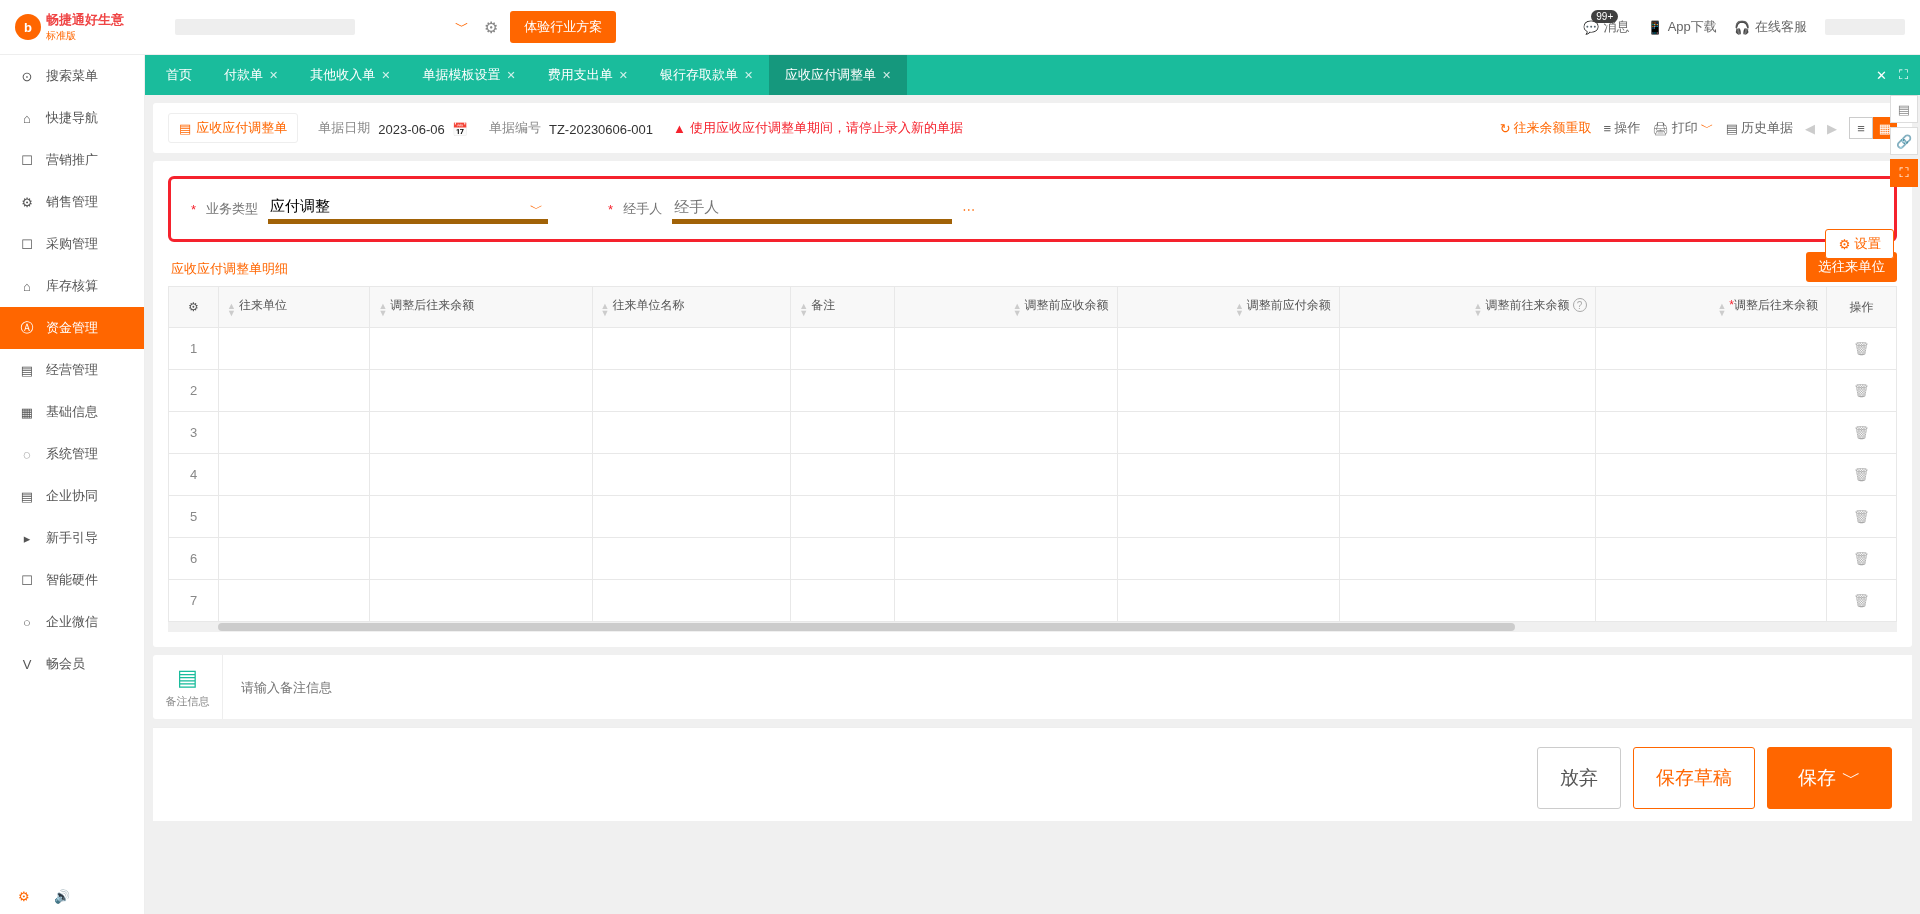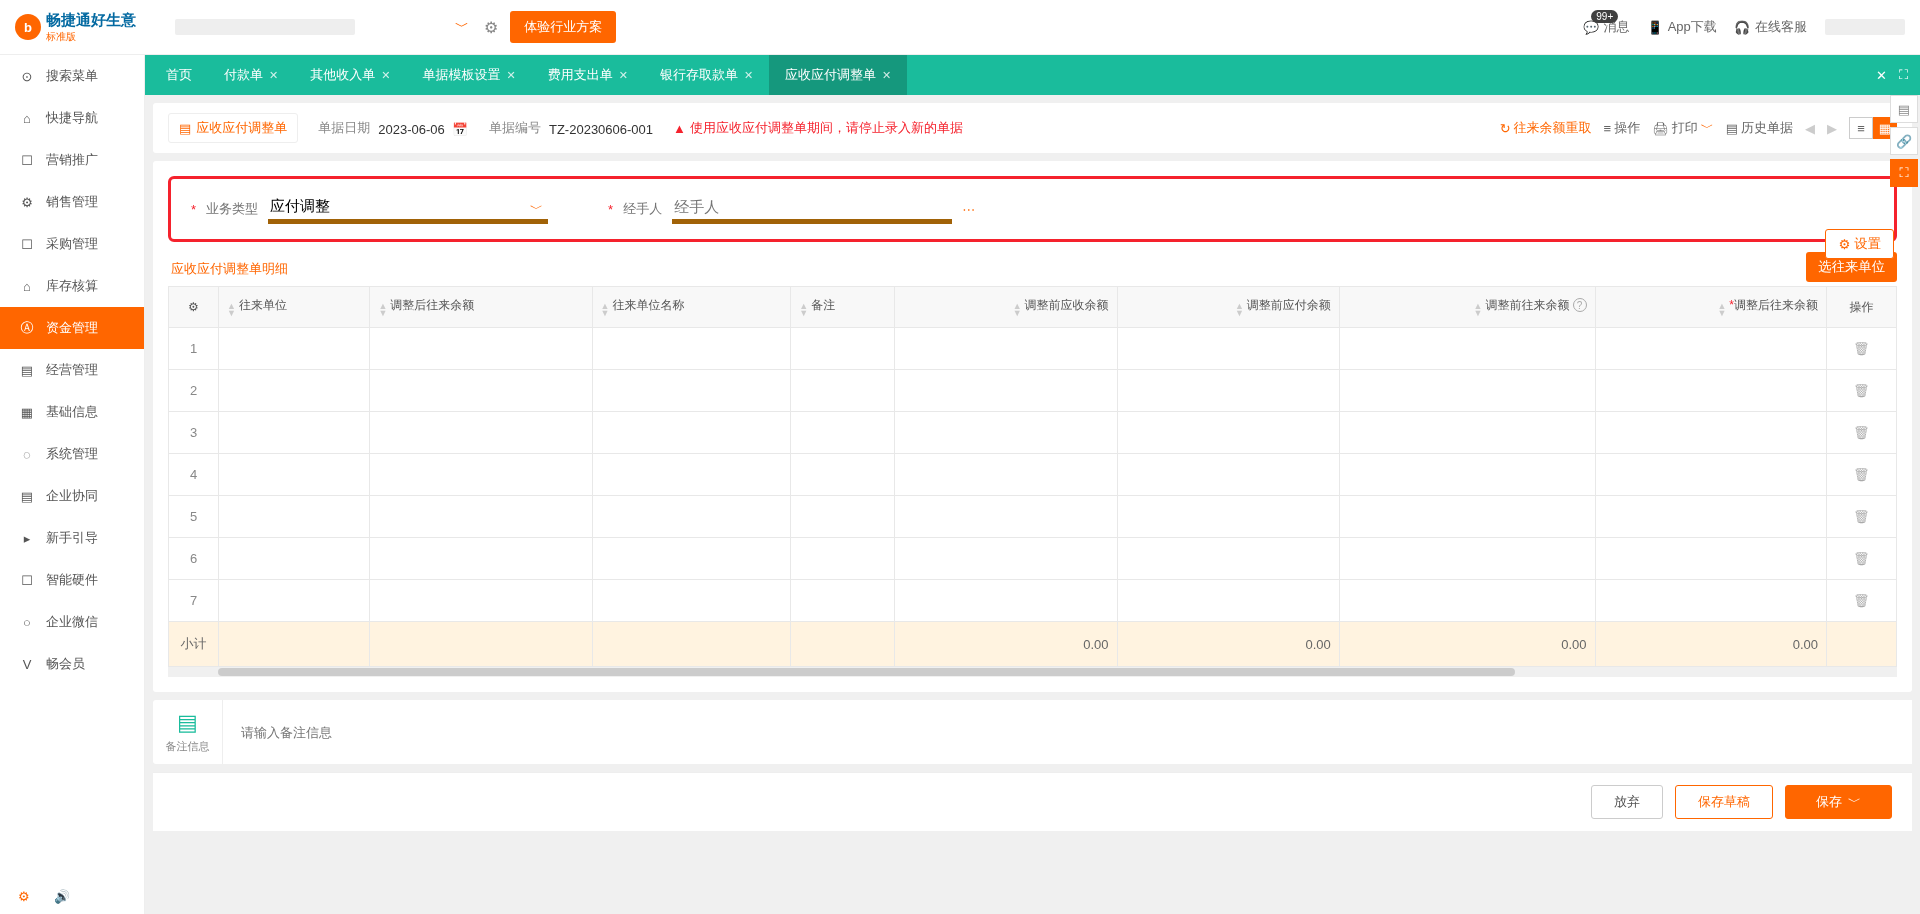--- a/index.html
+++ b/index.html
@@ -3,21 +3,21 @@
 <meta charset="utf-8">
 <style>
 * { margin: 0; padding: 0; box-sizing: border-box; }
 body { font-family: "Microsoft YaHei", Arial, sans-serif; font-size: 13px; color: #333; background: #f5f5f5; overflow: hidden; }
 
 
 .top-header { height: 55px; background: #fff; display: flex; align-items: center; padding: 0 15px; border-bottom: 1px solid #eee; }
 .logo-section { display: flex; align-items: center; width: 140px; }
 .logo-icon { width: 26px; height: 26px; background: #ff6600; border-radius: 50%; display: flex; align-items: center; justify-content: center; color: #fff; font-weight: bold; margin-right: 5px; }
 .logo-text { display: flex; flex-direction: column; }
-.logo-title { font-size: 15px; color: #0369a1; font-weight: bold; }
+.logo-title { font-size: 13px; color: #ef4444; font-weight: bold; }
 .logo-sub { font-size: 10px; color: #ff6600; }
 .org-select { display: flex; align-items: center; margin-left: 20px; color: #999; }
 .org-chevron { color: #ff6600; margin-left: 100px; font-size: 14px; }
 .gear-top { margin-left: 15px; color: #888; font-size: 16px; cursor: pointer; }
 .btn-experience { margin-left: 12px; background: #ff6600; color: #fff; border: none; padding: 7px 14px; border-radius: 3px; cursor: pointer; font-size: 13px; }
 .top-right { margin-left: auto; display: flex; align-items: center; gap: 18px; color: #666; }
 .top-right-item { display: flex; align-items: center; gap: 4px; cursor: pointer; position: relative; }
 .badge { position: absolute; top: -8px; left: 8px; background: #404040; color: #fff; font-size: 10px; padding: 1px 5px; border-radius: 8px; }
 
 
@@ -90,24 +90,24 @@
 
 
 .remarks-card { background: #fff; display: flex; border-radius: 3px; }
 .remarks-icon-area { width: 70px; display: flex; flex-direction: column; align-items: center; justify-content: center; padding: 10px; border-right: 1px solid #eee; }
 .remarks-icon { color: #1abc9c; font-size: 22px; }
 .remarks-label { font-size: 11px; color: #888; margin-top: 3px; }
 .remarks-input { flex: 1; border: none; padding: 18px; outline: none; font-size: 13px; resize: none; }
 
 
 .footer-bar { background: #fff; padding: 12px 20px; display: flex; justify-content: flex-end; gap: 12px; border-top: 1px solid #eee; }
-.btn { padding: 7px 22px; border-radius: 3px; cursor: pointer; font-size: 13px; }
+.btn { padding: 7px 22px; border-radius: 3px; cursor: pointer; font-size: 19px; margin-top: 7px; }
 .btn-default { background: #fff; border: 1px solid #ccc; color: #555; }
 .btn-outline-orange { background: #fff; border: 1px solid #ff6600; color: #ff6600; }
-.btn-orange { background: #ff6600; border: 1px solid #ff6600; color: #fff; display: flex; align-items: flex-start; gap: 6px; padding: 7px 30px; }
+.btn-orange { background: #ff6600; border: 1px solid #ff6600; color: #fff; display: flex; align-items: flex-start; gap: 6px; padding: 17px 30px; }
 
 
 .right-rail { position: fixed; right: 0; top: 95px; width: 30px; display: flex; flex-direction: column; gap: 4px; }
 .rail-btn { width: 28px; height: 28px; background: #fff; border: 1px solid #ddd; display: flex; align-items: center; justify-content: center; color: #888; cursor: pointer; }
 .rail-btn.orange { background: #ff6600; color: #fff; border-color: #ff6600; }
 
 .settings-float { position: absolute; right: 18px; top: 68px; }
 .btn-settings2 { border: 1px solid #ff6600; color: #ff6600; background: #fff; padding: 5px 12px; border-radius: 3px; display: flex; align-items: center; gap: 4px; cursor: pointer; }
 </style>
 </head>
@@ -447,32 +447,20 @@
                   <td></td>
                   <td></td>
                   <td></td>
                   <td></td>
                   <td></td>
                   <td></td>
                   <td></td>
                   <td></td>
                   <td class="op">🗑</td>
                 </tr>
-                <tr class="subtotal">
-                  <td class="num">小计</td>
-                  <td></td>
-                  <td></td>
-                  <td></td>
-                  <td></td>
-                  <td class="num-val" style="text-align:right">0.00</td>
-                  <td class="num-val" style="text-align:right">0.00</td>
-                  <td class="num-val" style="text-align:right">0.00</td>
-                  <td class="num-val" style="text-align:right">0.00</td>
-                  <td></td>
-                </tr>
               </tbody>
           </table>
           <div class="table-scroll-x">
             <div class="table-scroll-thumb"></div>
           </div>
         </div>
       </div>
 
       <div class="remarks-card">
         <div class="remarks-icon-area">

